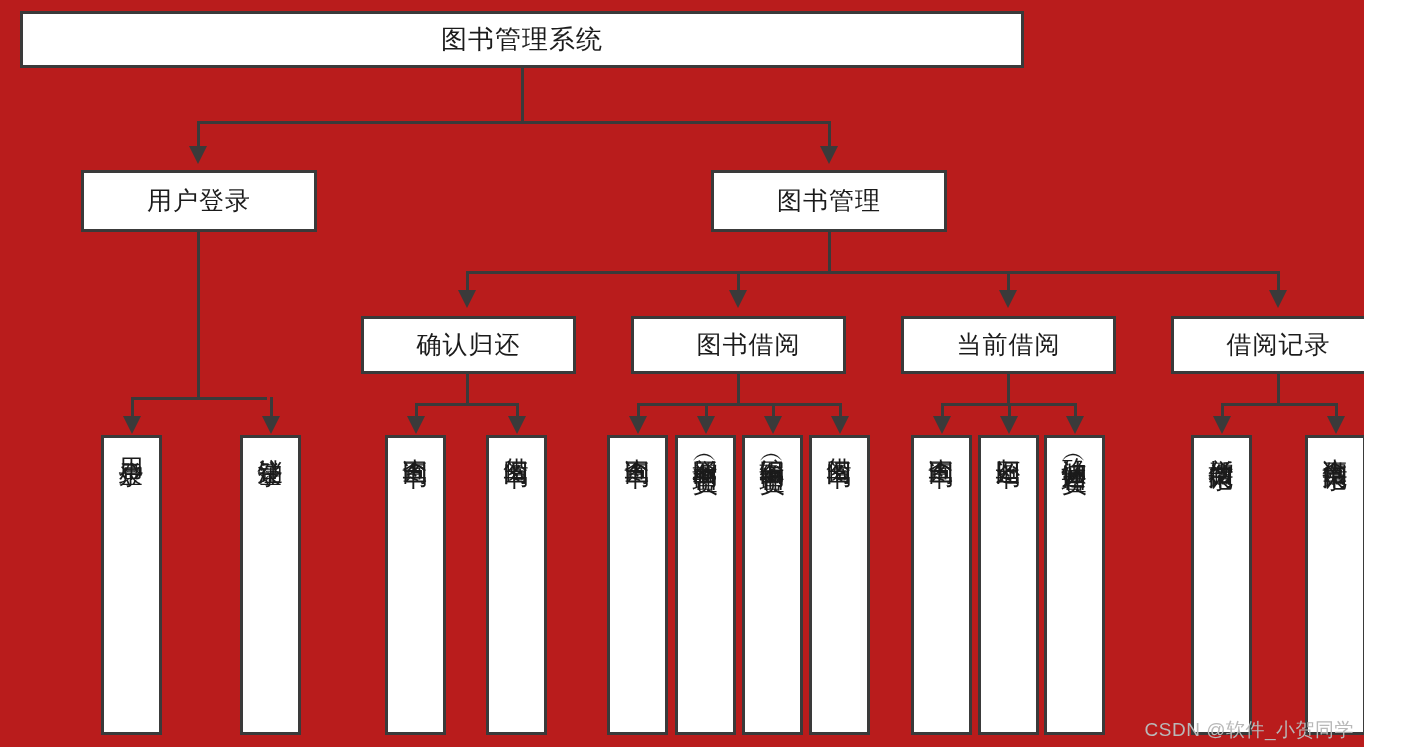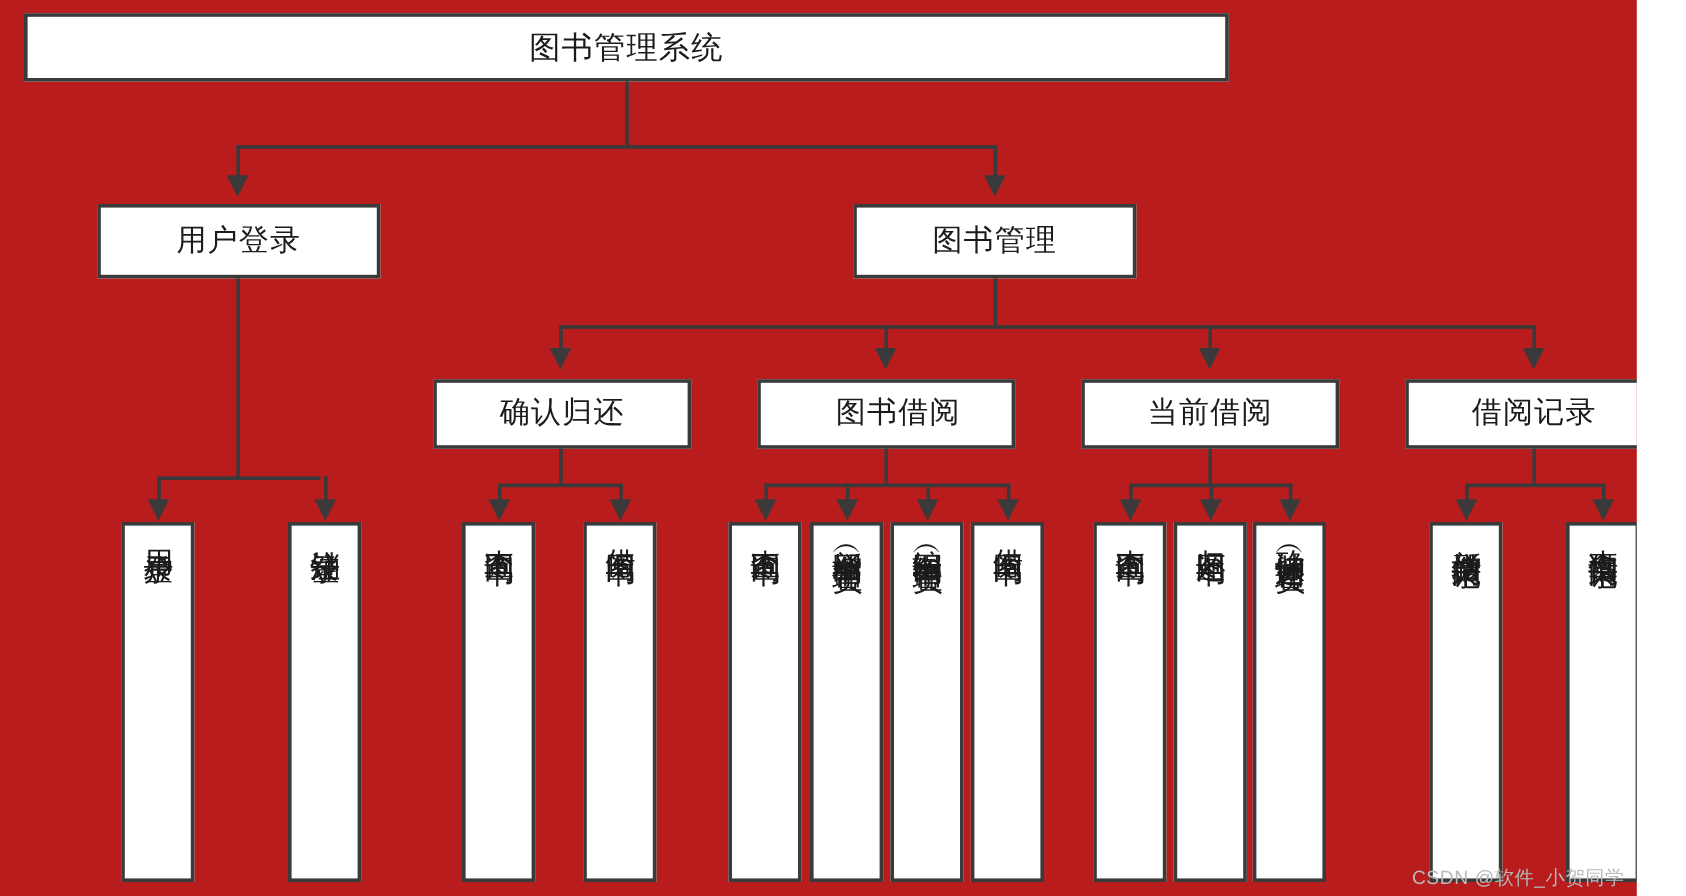--- a/index.html
+++ b/index.html
@@ -66,21 +66,21 @@
     height: 0;
     border-left: 9px solid transparent;
     border-right: 9px solid transparent;
     border-top: 18px solid #3a3a3a;
   }
   
   #watermark {
     position: absolute;
     right: 10px;
     bottom: 4px;
-    font-size: 16px;
+    font-size: 19px;
     color: #b9b9b9;
     white-space: nowrap;
     letter-spacing: 0.5px;
   }
 </style>
 </head>
 <body>
 
 <div id="canvas">
 

